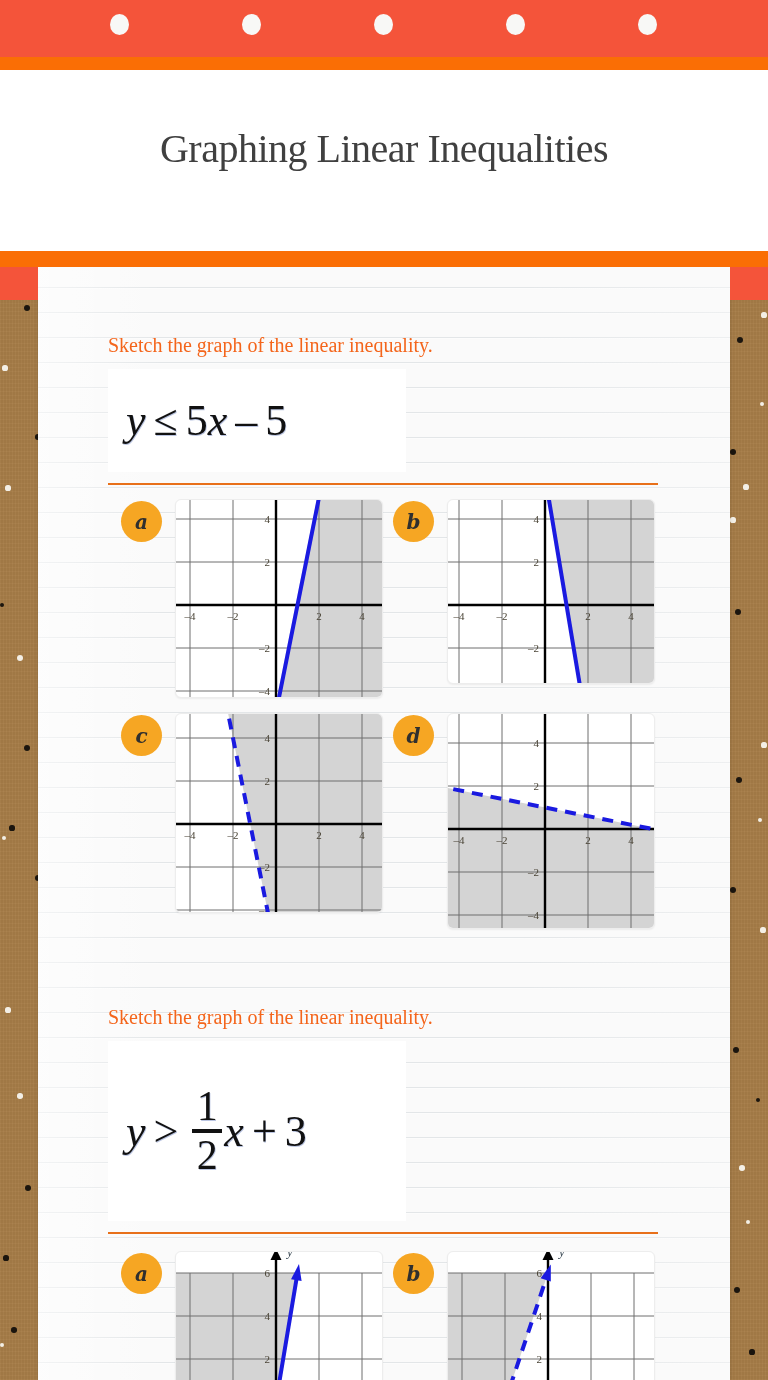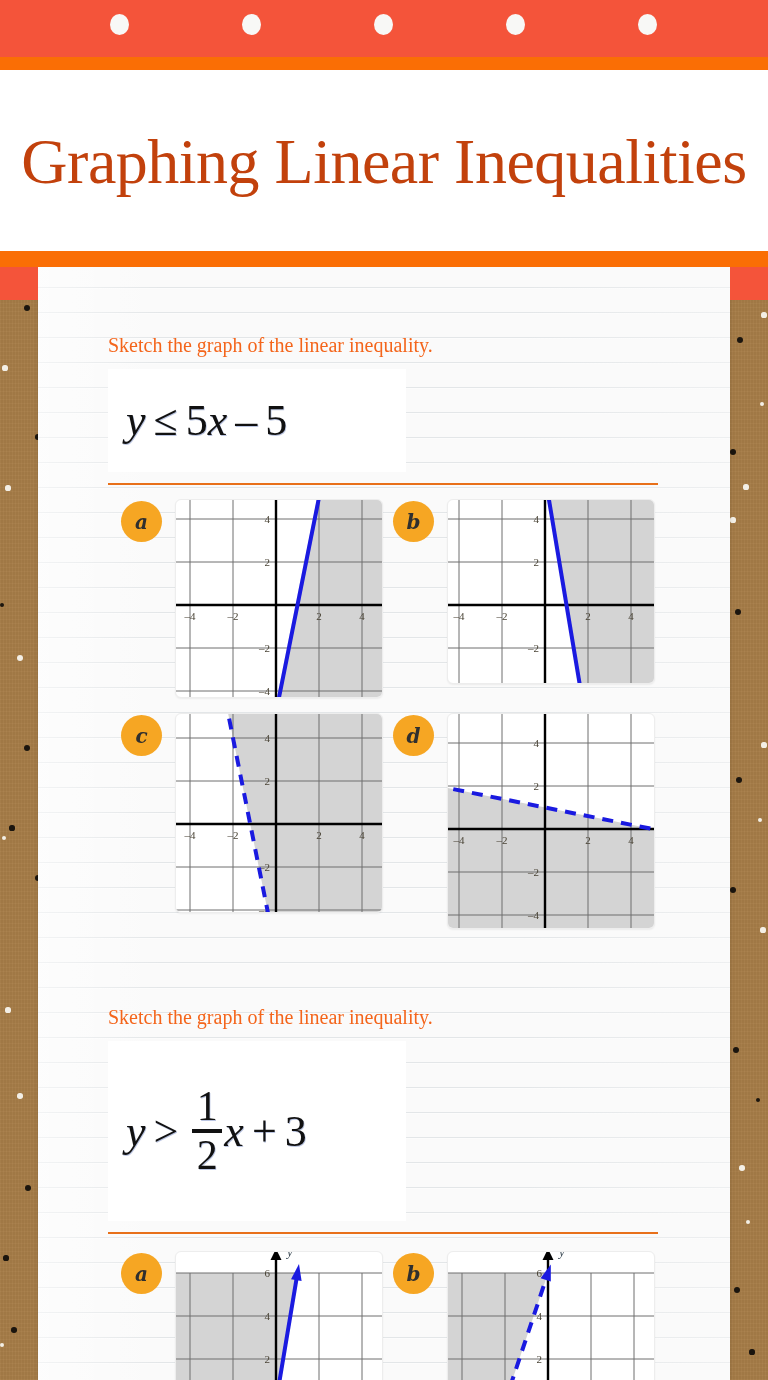--- a/index.html
+++ b/index.html
@@ -60,23 +60,23 @@
     width: 768px; height: 181px;
     background: #FFFFFF;
     z-index: 4;
   }
   #page-title {
     position: absolute;
     left: 0; right: 0;
     top: 55px;
     text-align: center;
     font-family: "Liberation Serif", serif;
-    font-size: 64px;
+    font-size: 40px;
     font-weight: 400;
-    color: #c2410c;
+    color: #404040;
     letter-spacing: -0.5px;
     white-space: nowrap;
   }
 
   
   #title-underbar {
     position: absolute;
     left: 0; top: 251px;
     width: 768px; height: 16px;
     background: #FA6E05;

